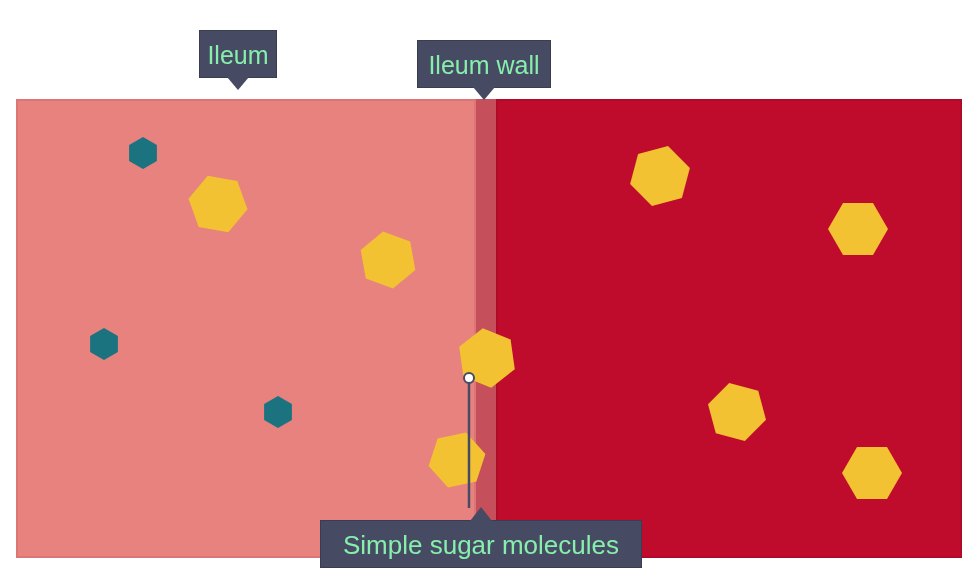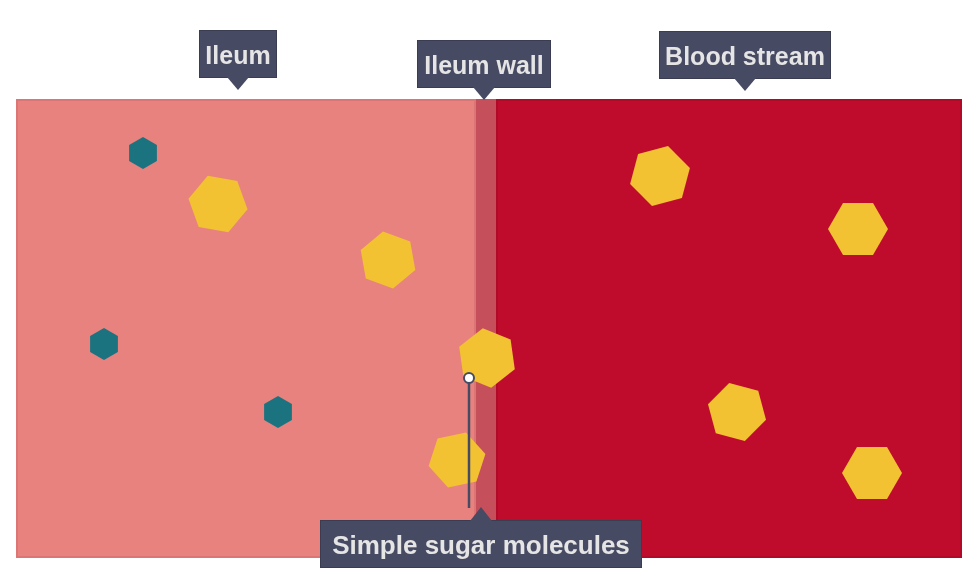--- a/index.html
+++ b/index.html
@@ -34,22 +34,22 @@
   }
 
   
   .callout {
     position: absolute;
     height: 48px;
     line-height: 48px;
     background: #474a63;
     border: 1px solid rgba(0,0,0,0.18);
     box-sizing: border-box;
-    color: #e5e5e5;
-    font-weight: bold;
+    color: #86efac;
+    font-weight: normal;
     font-size: 25px;
     text-align: center;
     white-space: nowrap;
   }
   .callout-ileum { left: 199px; top: 30px; width: 78px;  }
   .callout-wall  { left: 417px; top: 40px; width: 134px; }
   .callout-blood { left: 659px; top: 31px; width: 172px; }
   .callout-sugar { left: 320px; top: 520px; width: 322px; font-size: 26px; }
 
   
@@ -100,20 +100,17 @@
       <line x1="469" y1="378" x2="469" y2="508" stroke="#474a63" stroke-width="2.5"></line>
       <circle cx="469" cy="378" r="5" fill="#ffffff" stroke="#474a63" stroke-width="2"></circle>
     </svg>
 
   <div class="callout callout-top callout-ileum">
     <span>Ileum</span>
   </div>
   <div class="callout callout-top callout-wall">
     <span>Ileum wall</span>
   </div>
-  <div class="callout callout-top callout-blood">
-    <span>Blood stream</span>
-  </div>
   <div class="callout callout-bottom callout-sugar">
     <span>Simple sugar molecules</span>
   </div>
 
 </div>
 
 </body></html>

